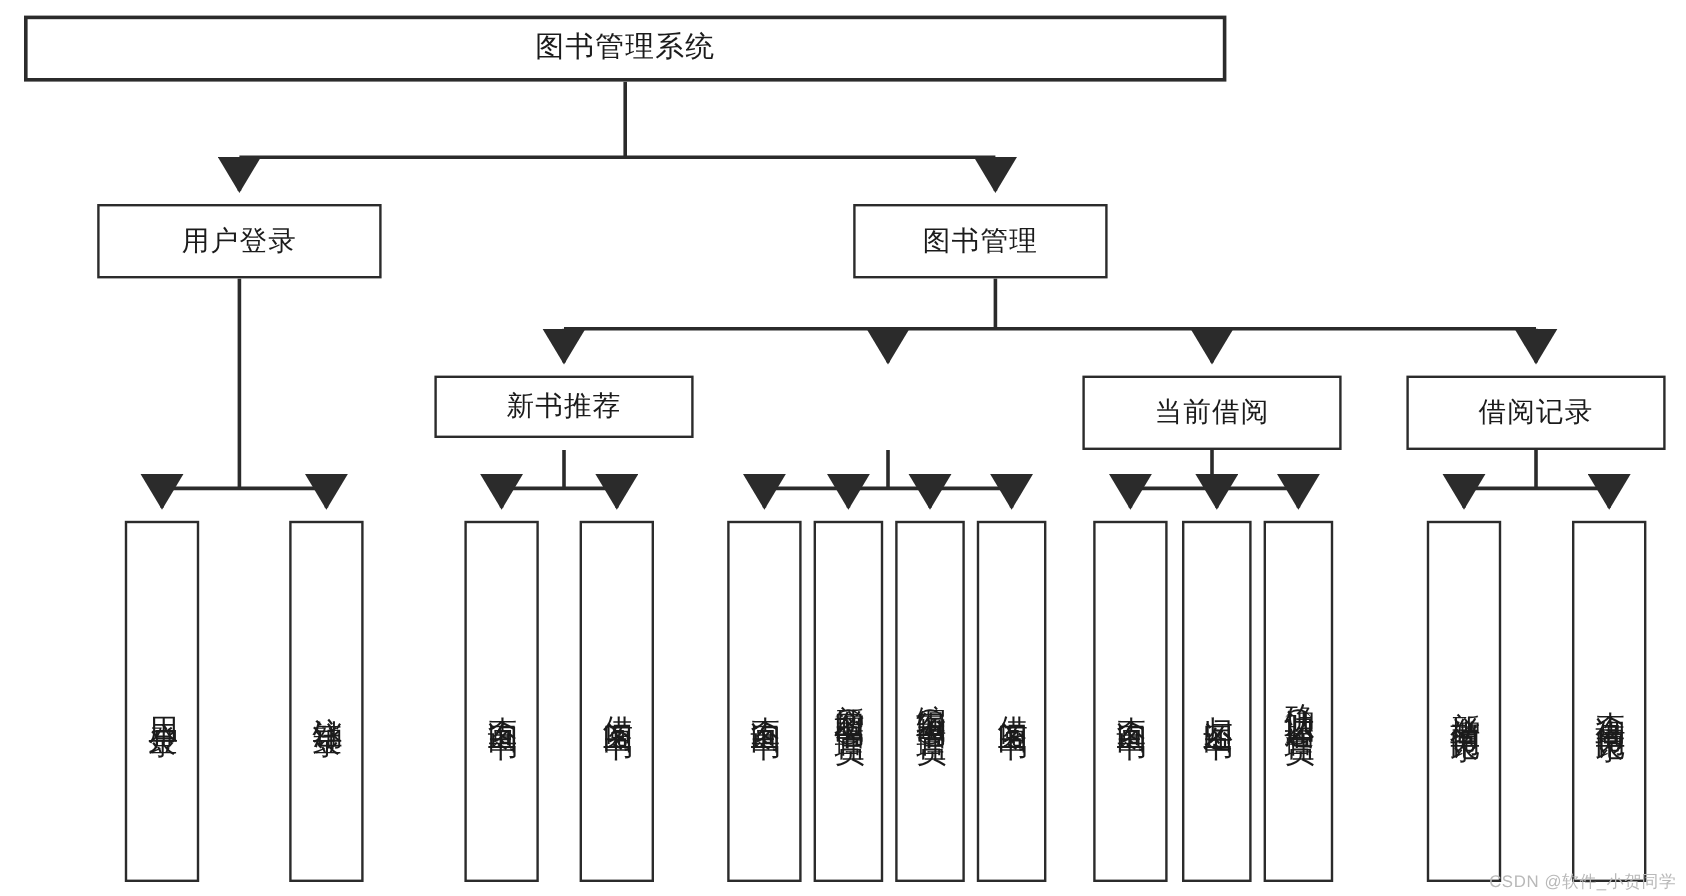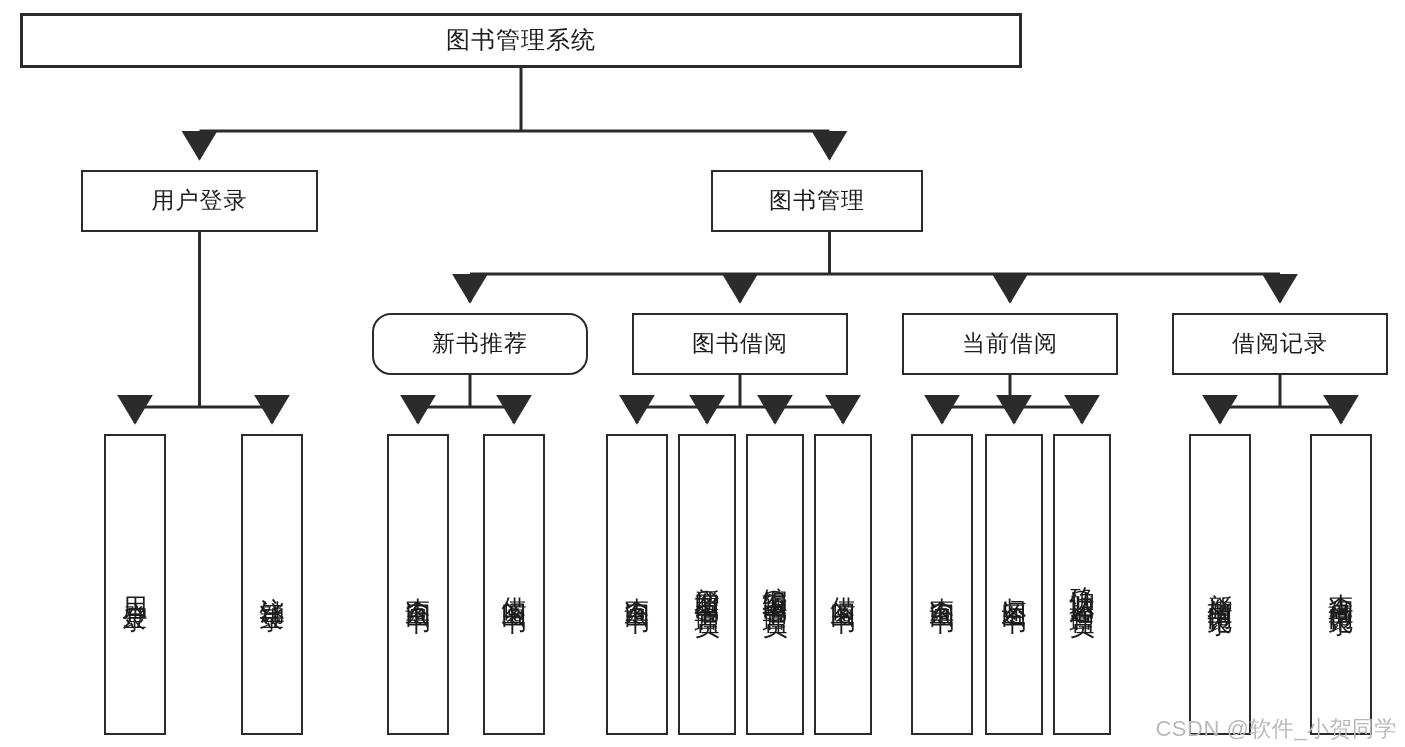--- a/index.html
+++ b/index.html
@@ -65,21 +65,21 @@
     text-orientation: upright;
     font-size: 25px;
     line-height: 1.0;
     letter-spacing: 4px;
     white-space: nowrap;
   }
   .watermark {
     position: absolute;
     right: 8px;
     bottom: 3px;
-    font-size: 22px;
+    font-size: 14px;
     color: #b9b9b9;
     letter-spacing: 0.5px;
     z-index: 5;
     user-select: none;
   }
 </style>
 </head>
 <body>
 
 <div id="canvas">
@@ -131,25 +131,22 @@
     <span class="label">图书管理系统</span>
   </div>
 
   <div class="node horiz" style="left: 81px; top: 170px; width: 237px; height: 62px;">
     <span class="label">用户登录</span>
   </div>
   <div class="node horiz" style="left: 711px; top: 170px; width: 212px; height: 62px;">
     <span class="label">图书管理</span>
   </div>
 
-  <div class="node horiz" style="left: 372px; top: 313px; width: 216px; height: 62px; border-radius: 19px;">
+  <div class="node horiz" style="left: 362px; top: 313px; width: 216px; height: 52px;">
     <span class="label">新书推荐</span>
-  </div>
-  <div class="node horiz" style="left: 632px; top: 313px; width: 216px; height: 62px;">
-    <span class="label">图书借阅</span>
   </div>
   <div class="node horiz" style="left: 1172px; top: 313px; width: 216px; height: 62px;">
     <span class="label">借阅记录</span>
   </div>
   <div class="node horiz" style="left: 902px; top: 313px; width: 216px; height: 62px;">
     <span class="label">当前借阅</span>
   </div>
 
   <div class="node vert" style="left: 104px; top: 434px; width: 62px; height: 301px;">
     <span class="label">用户登录</span>

